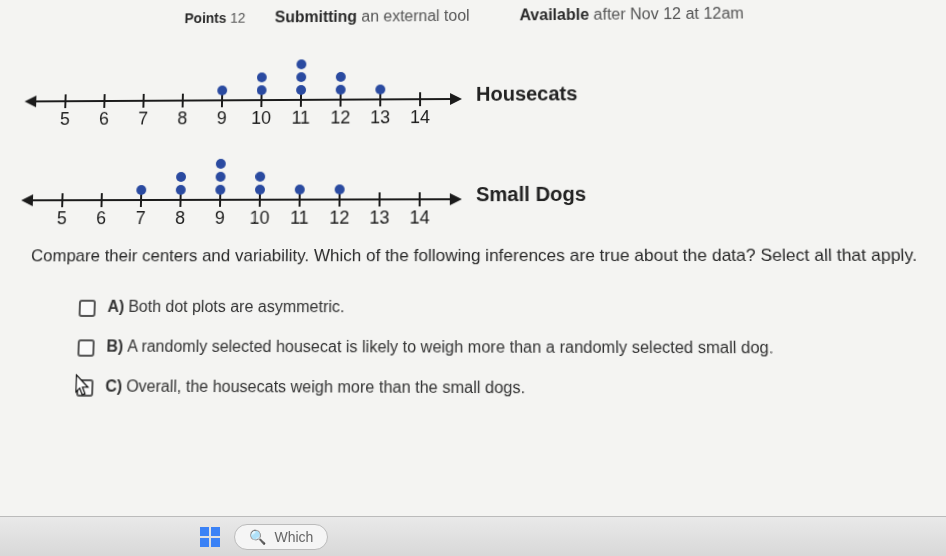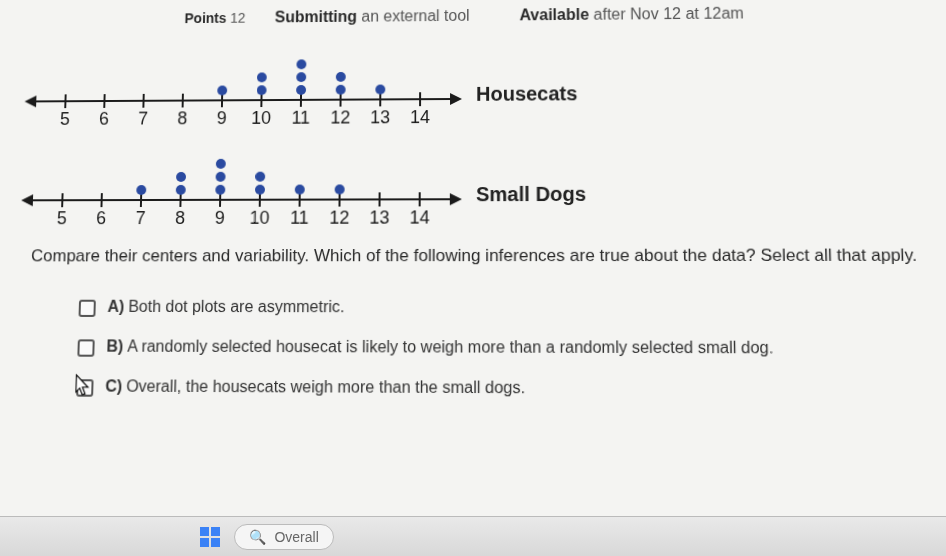--- a/index.html
+++ b/index.html
@@ -211,15 +211,15 @@
 
 <div class="taskbar">
   <div class="start">
       <div></div>
       <div></div>
       <div></div>
       <div></div>
     </div>
   <div class="searchbox">
     <span>🔍</span>
-    <span>Overall</span>
+    <span>Which</span>
   </div>
 </div>
 
 </body></html>

